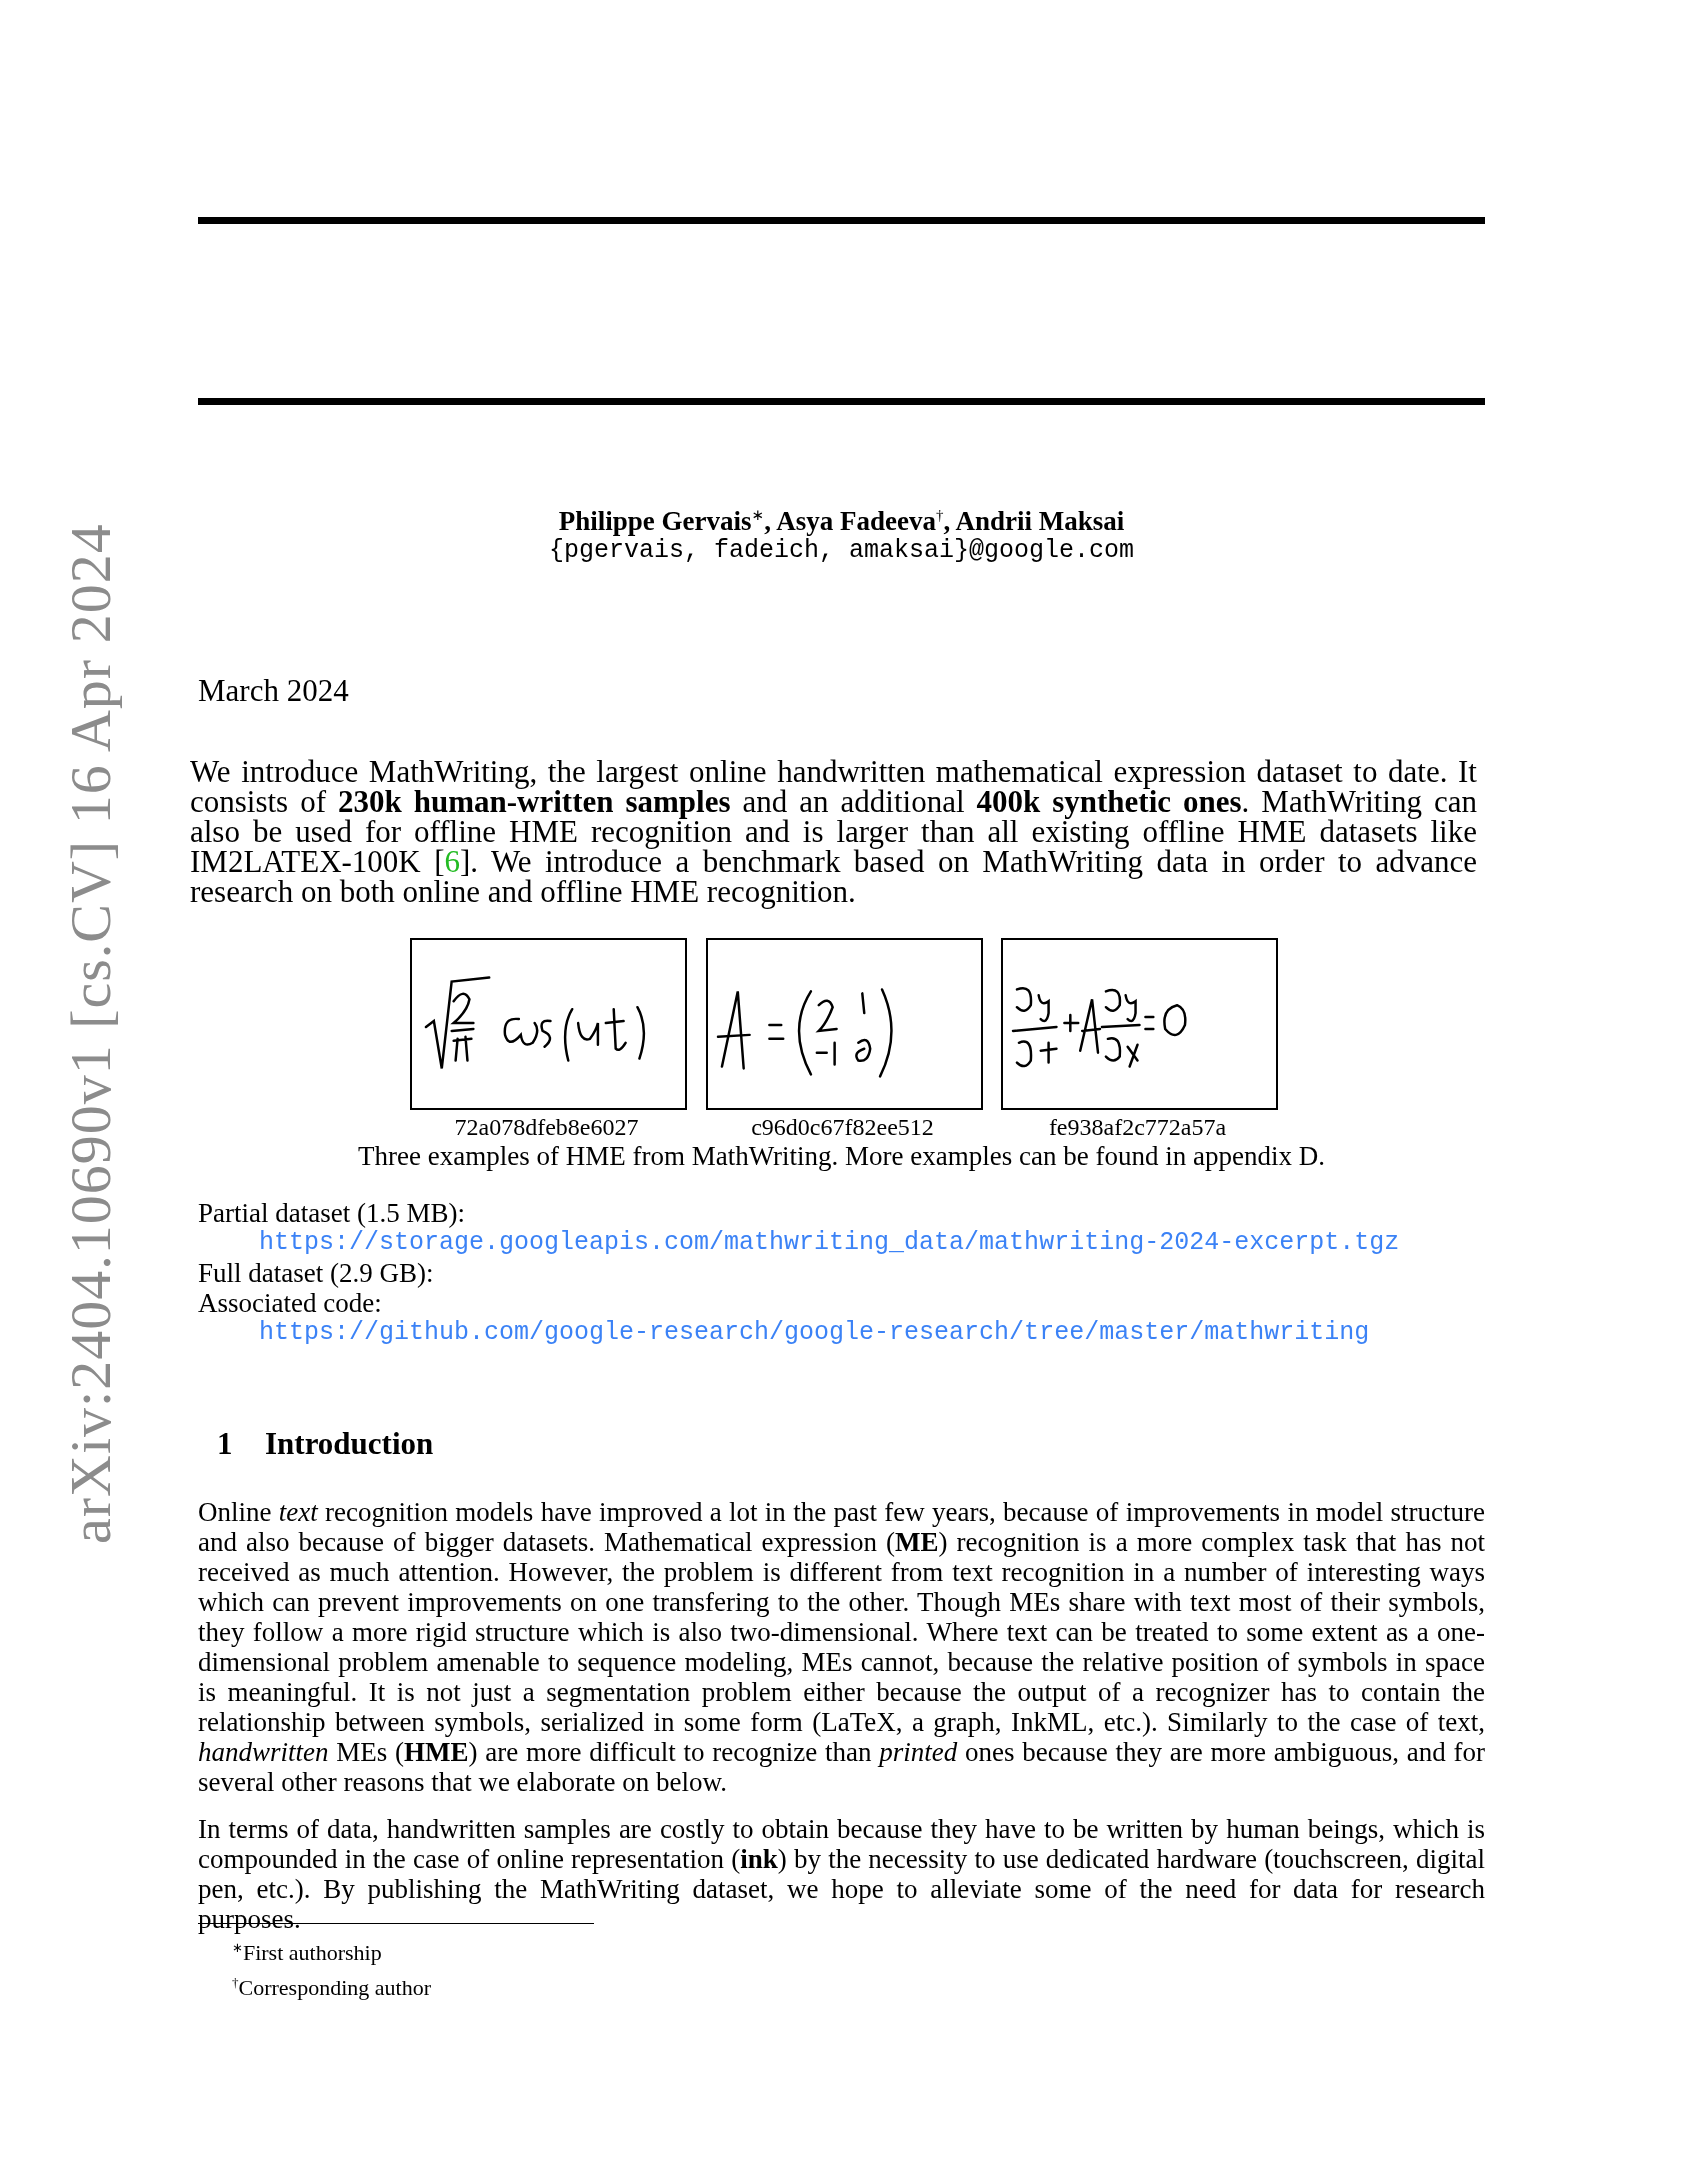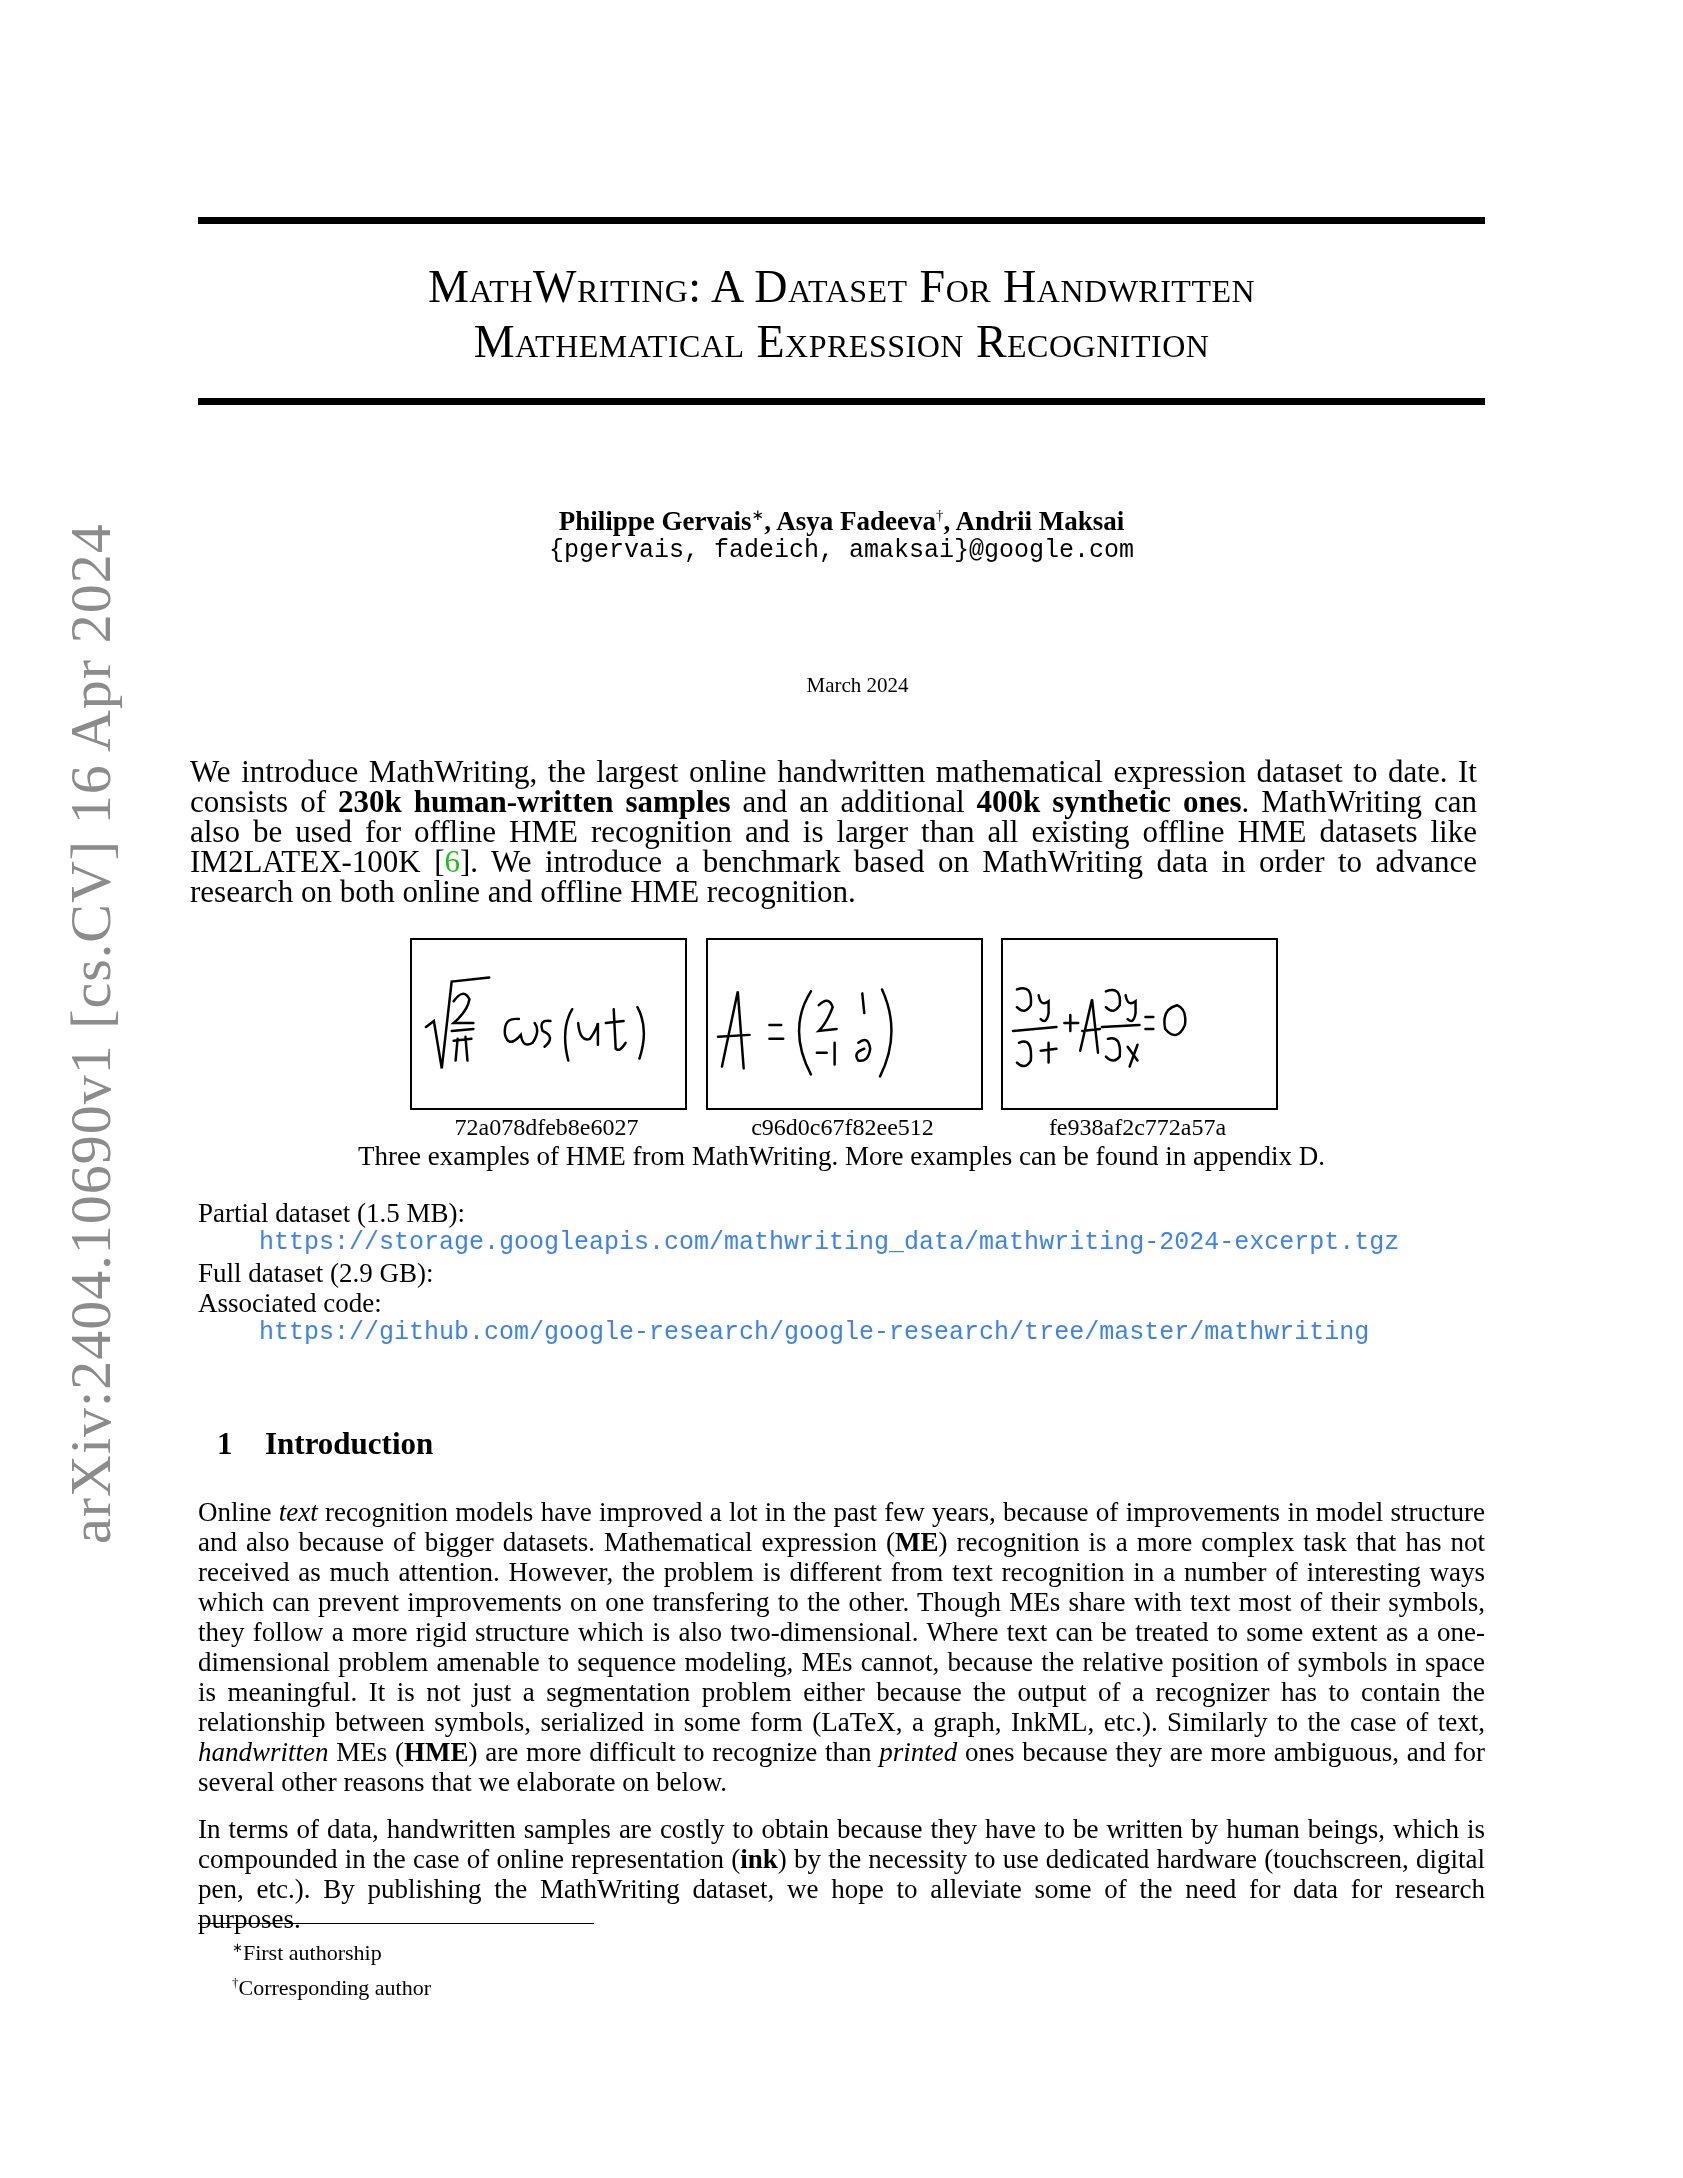--- a/index.html
+++ b/index.html
@@ -9,21 +9,21 @@
   .rule { position: absolute; left: 198px; width: 1287px; height: 7px; background: #000; }
   .rule.top { top: 217px; }
   .rule.bottom { top: 398px; }
   .title { position: absolute; left: 198px; top: 259px; width: 1287px; text-align: center;
            font-size: 46px; line-height: 55px; font-variant: small-caps; letter-spacing: 0.5px; }
   .authors { position: absolute; left: 198px; top: 500px; width: 1287px; text-align: center;
              font-size: 27px; line-height: 30px; }
   .authors .names { font-weight: bold; }
   .authors sup { font-size: 15px; font-weight: normal; }
   .authors .email { font-family: "Liberation Mono", monospace; font-size: 25px; }
-  .date { position: absolute; left: 214px; top: 673px; width: 1287px; text-align: center; font-size: 21px; }
+  .date { position: absolute; left: 198px; top: 673px; width: 1287px; font-size: 31px; }
   .abstract { position: absolute; left: 190px; top: 757px; width: 1287px; font-size: 31px;
               line-height: 30px; text-align: justify; }
   .cite { color: #22bb22; }
   .fig-box { position: absolute; top: 0; width: 273px; height: 168px; border: 2px solid #000; background: #fff; }
   .fig-box svg { width: 100%; height: 100%; }
   .fig-label { position: absolute; top: 1114px; width: 277px; text-align: center; font-size: 24px; }
   .fig-caption { position: absolute; left: 198px; top: 1141px; width: 1287px; text-align: center; font-size: 27px; }
   .links { position: absolute; left: 198px; top: 1198px; width: 1287px; font-size: 27px; line-height: 30px; }
   .links .url { font-family: "Liberation Mono", monospace; color: #3b82f6; padding-left: 61px; font-size: 25px; display: block; }
   .section { position: absolute; left: 198px; top: 1426px; font-size: 31px; font-weight: bold; margin-left: 19px; }
@@ -39,24 +39,20 @@
            letter-spacing: 1px; }
 </style>
 </head>
 <body>
 
 <div class="page">
 
   <div class="arxiv">arXiv:2404.10690v1  [cs.CV]  16 Apr 2024</div>
 
   <div class="rule top"></div>
-  <div class="title">
-    <div>MathWriting: A Dataset For Handwritten</div>
-    <div>Mathematical Expression Recognition</div>
-  </div>
   <div class="rule bottom"></div>
 
   <div class="authors">
     <div class="names">
       <span>Philippe Gervais</span><sup>∗</sup>,
       <span>Asya Fadeeva</span><sup>†</sup>,
       <span>Andrii Maksai</span>
     </div>
     <div class="email">{pgervais, fadeich, amaksai}@google.com</div>
   </div>

